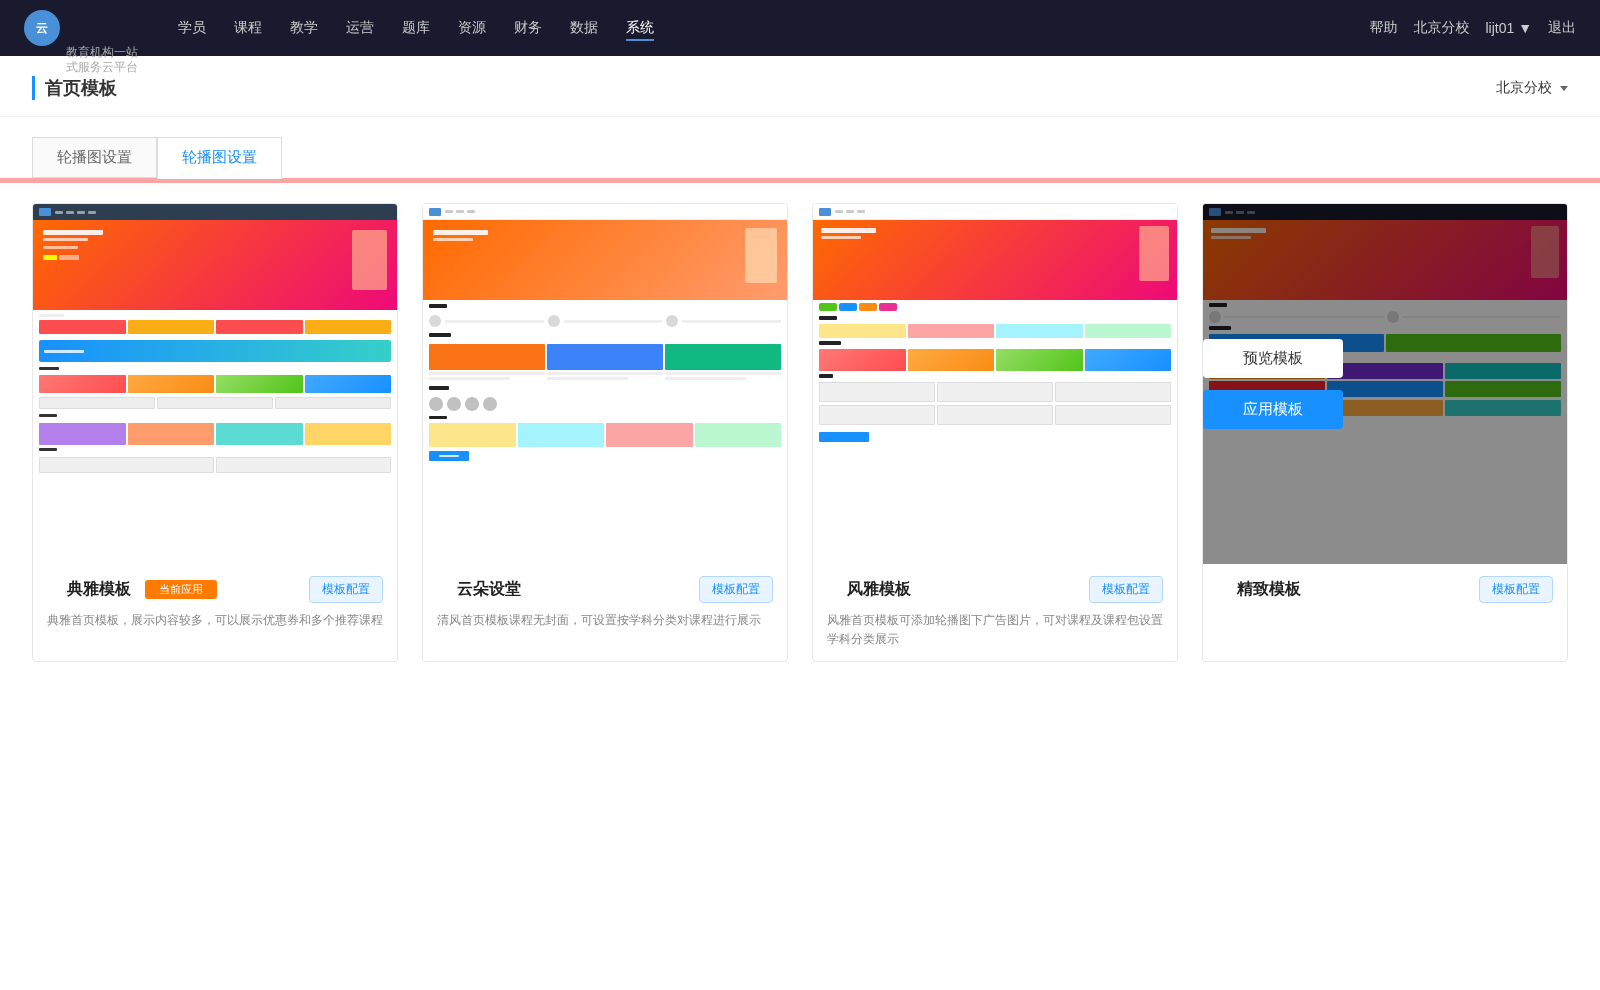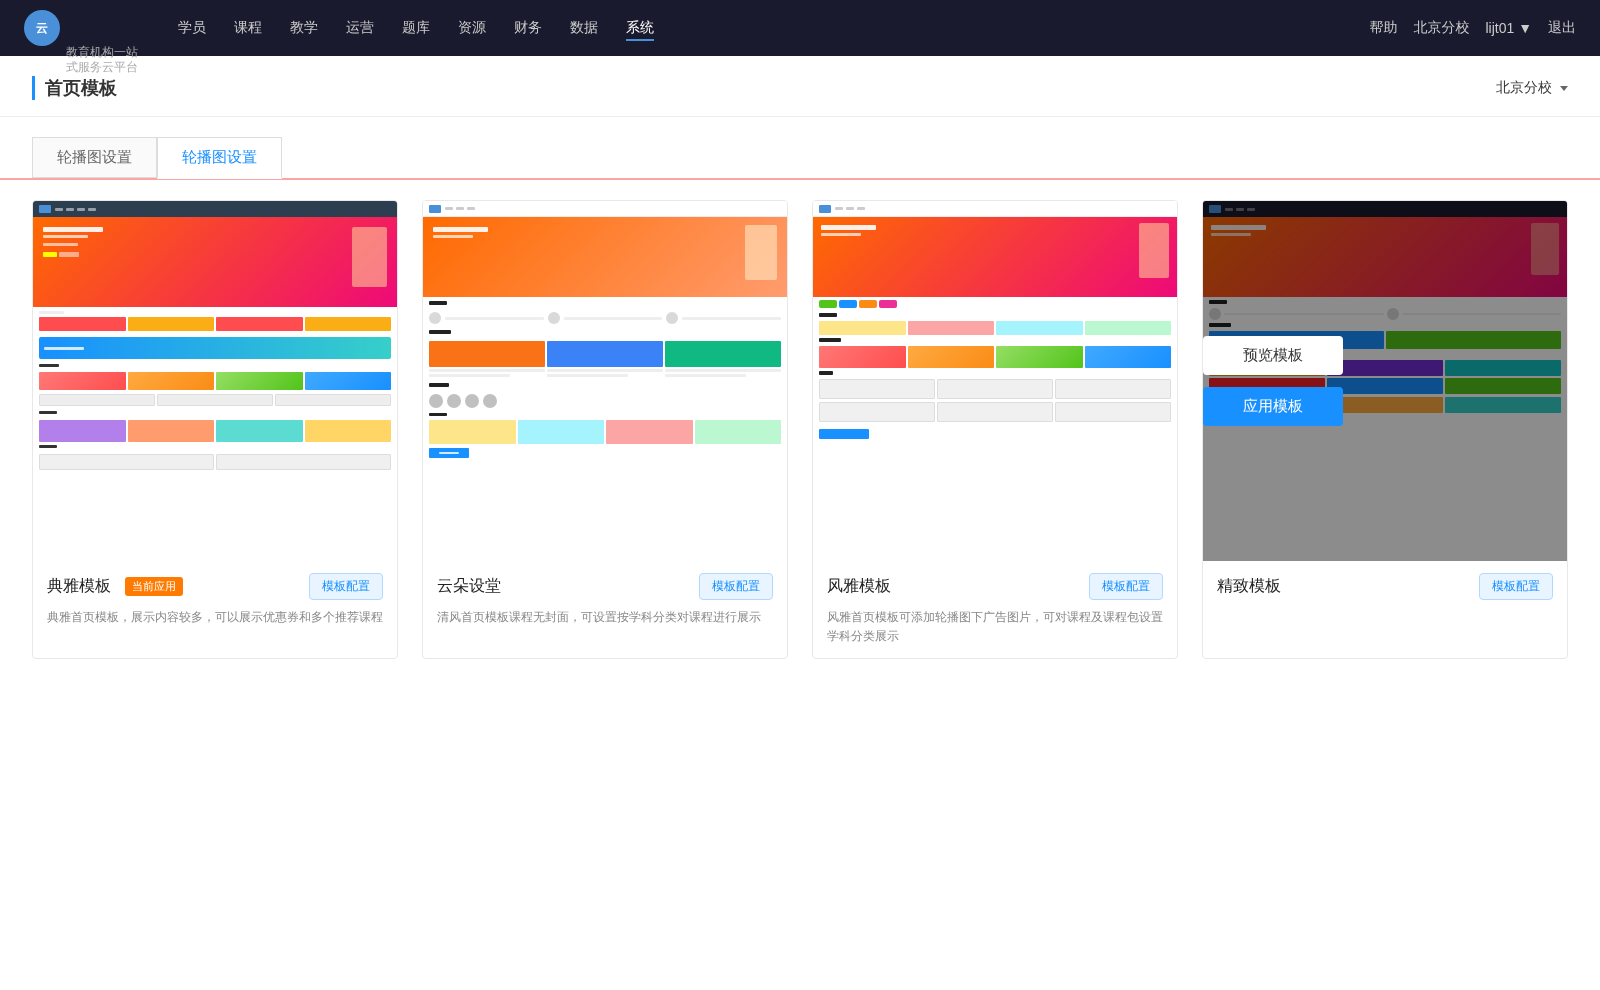--- a/index.html
+++ b/index.html
@@ -86,21 +86,21 @@
       color: #333;
       cursor: pointer;
       display: flex;
       align-items: center;
       gap: 4px;
     }
 
     
     .tabs-container {
       padding: 20px 32px 0;
-      border-bottom: 2px solid #fca5a5;
+      border-bottom: 5px solid #fca5a5;
       display: flex;
       gap: 0;
     }
     .tab-item {
       padding: 10px 24px;
       font-size: 15px;
       cursor: pointer;
       color: #666;
       border: 1px solid #ddd;
       background: white;
@@ -175,29 +175,30 @@
 
     .template-title-row {
       display: flex;
       align-items: center;
       justify-content: space-between;
       margin-bottom: 8px;
     }
 
     .template-name {
       font-size: 16px;
-      font-weight: 400;
+      font-weight: 700;
       color: #222;
+      margin-left: 20px;
     }
 
     .badge-current {
       background: #ff7a00;
       color: white;
       font-size: 11px;
-      padding: 2px 7px;
+      padding: 2px 14px;
       border-radius: 3px;
       margin-left: 8px;
     }
 
     .btn-config {
       background: #e8f4ff;
       color: #1890ff;
       border: 1px solid #b3d8ff;
       padding: 4px 12px;
       border-radius: 4px;

